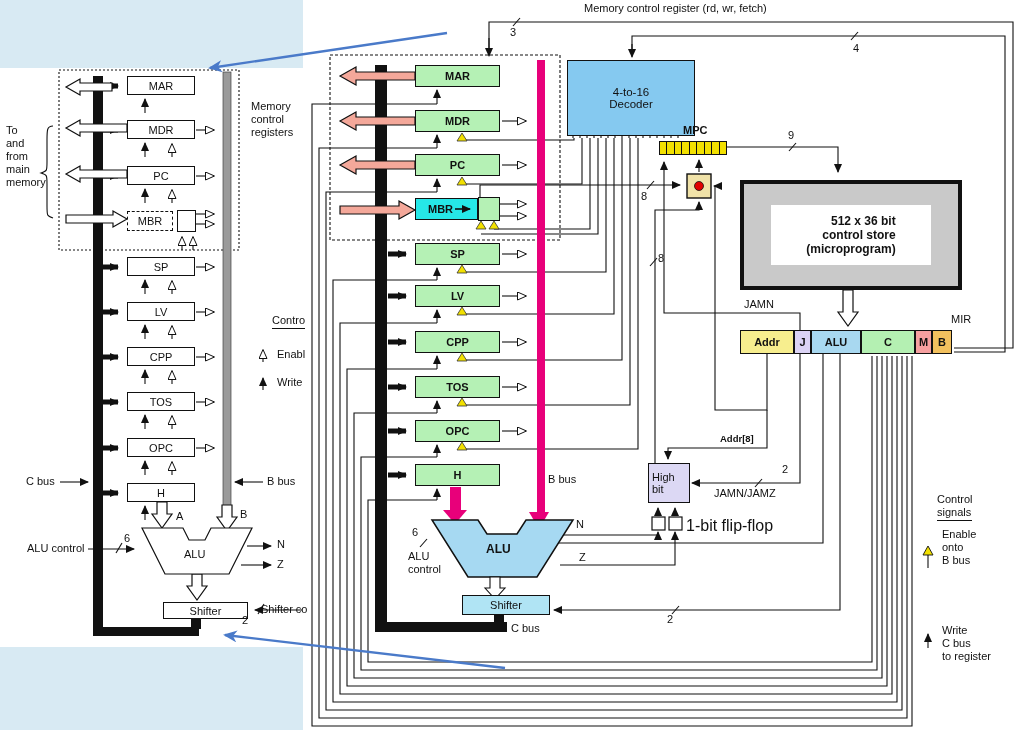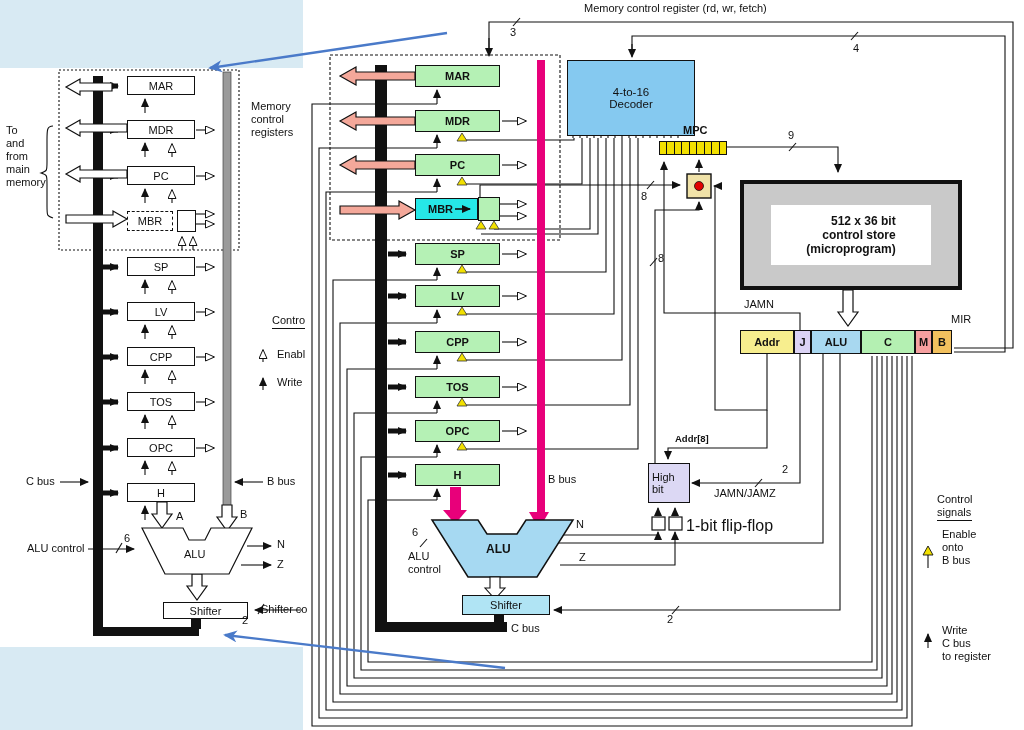--- a/index.html
+++ b/index.html
@@ -327,21 +327,21 @@
 <div class="lbl" style="left:744px;top:298px;">JAMN</div>
 <div class="lbl" style="left:939px;top:313px;padding-left:12px;">MIR</div>
 
 <div class="box mir" style="left:740px;top:330px;width:54px;height:24px;background:#f7ee8e;">Addr</div>
 <div class="box mir" style="left:794px;top:330px;width:17px;height:24px;background:#dbd3f5;">J</div>
 <div class="box mir" style="left:811px;top:330px;width:50px;height:24px;background:#a8d8f0;">ALU</div>
 <div class="box mir" style="left:861px;top:330px;width:54px;height:24px;background:#b4f0b2;">C</div>
 <div class="box mir" style="left:915px;top:330px;width:17px;height:24px;background:#f6a0a0;">M</div>
 <div class="box mir" style="left:932px;top:330px;width:20px;height:24px;background:#f2c05e;">B</div>
 
-<div class="lbl sm bold" style="left:675px;top:433px;">Addr[8]</div>
+<div class="lbl sm bold" style="left:720px;top:433px;">Addr[8]</div>
 <div class="box" style="left:648px;top:463px;width:42px;height:40px;background:#dcd8f4;white-space:pre-line;text-align:left;padding-left:3px;justify-content:flex-start;">High
 bit</div>
 <div class="lbl" style="left:782px;top:463px;">2</div>
 <div class="lbl" style="left:714px;top:487px;">JAMN/JAMZ</div>
 <div class="lbl" style="left:686px;top:517px;font-size:16px;">1-bit flip-flop</div>
 
 <div class="box rreg" style="left:415px;top:65px;width:85px;height:22px;">MAR</div>
 <div class="box rreg" style="left:415px;top:110px;width:85px;height:22px;">MDR</div>
 <div class="box rreg" style="left:415px;top:154px;width:85px;height:22px;">PC</div>
 <div class="box rreg" style="left:415px;top:198px;width:63px;height:22px;background:#26e8e8;padding-right:12px;">MBR</div>

